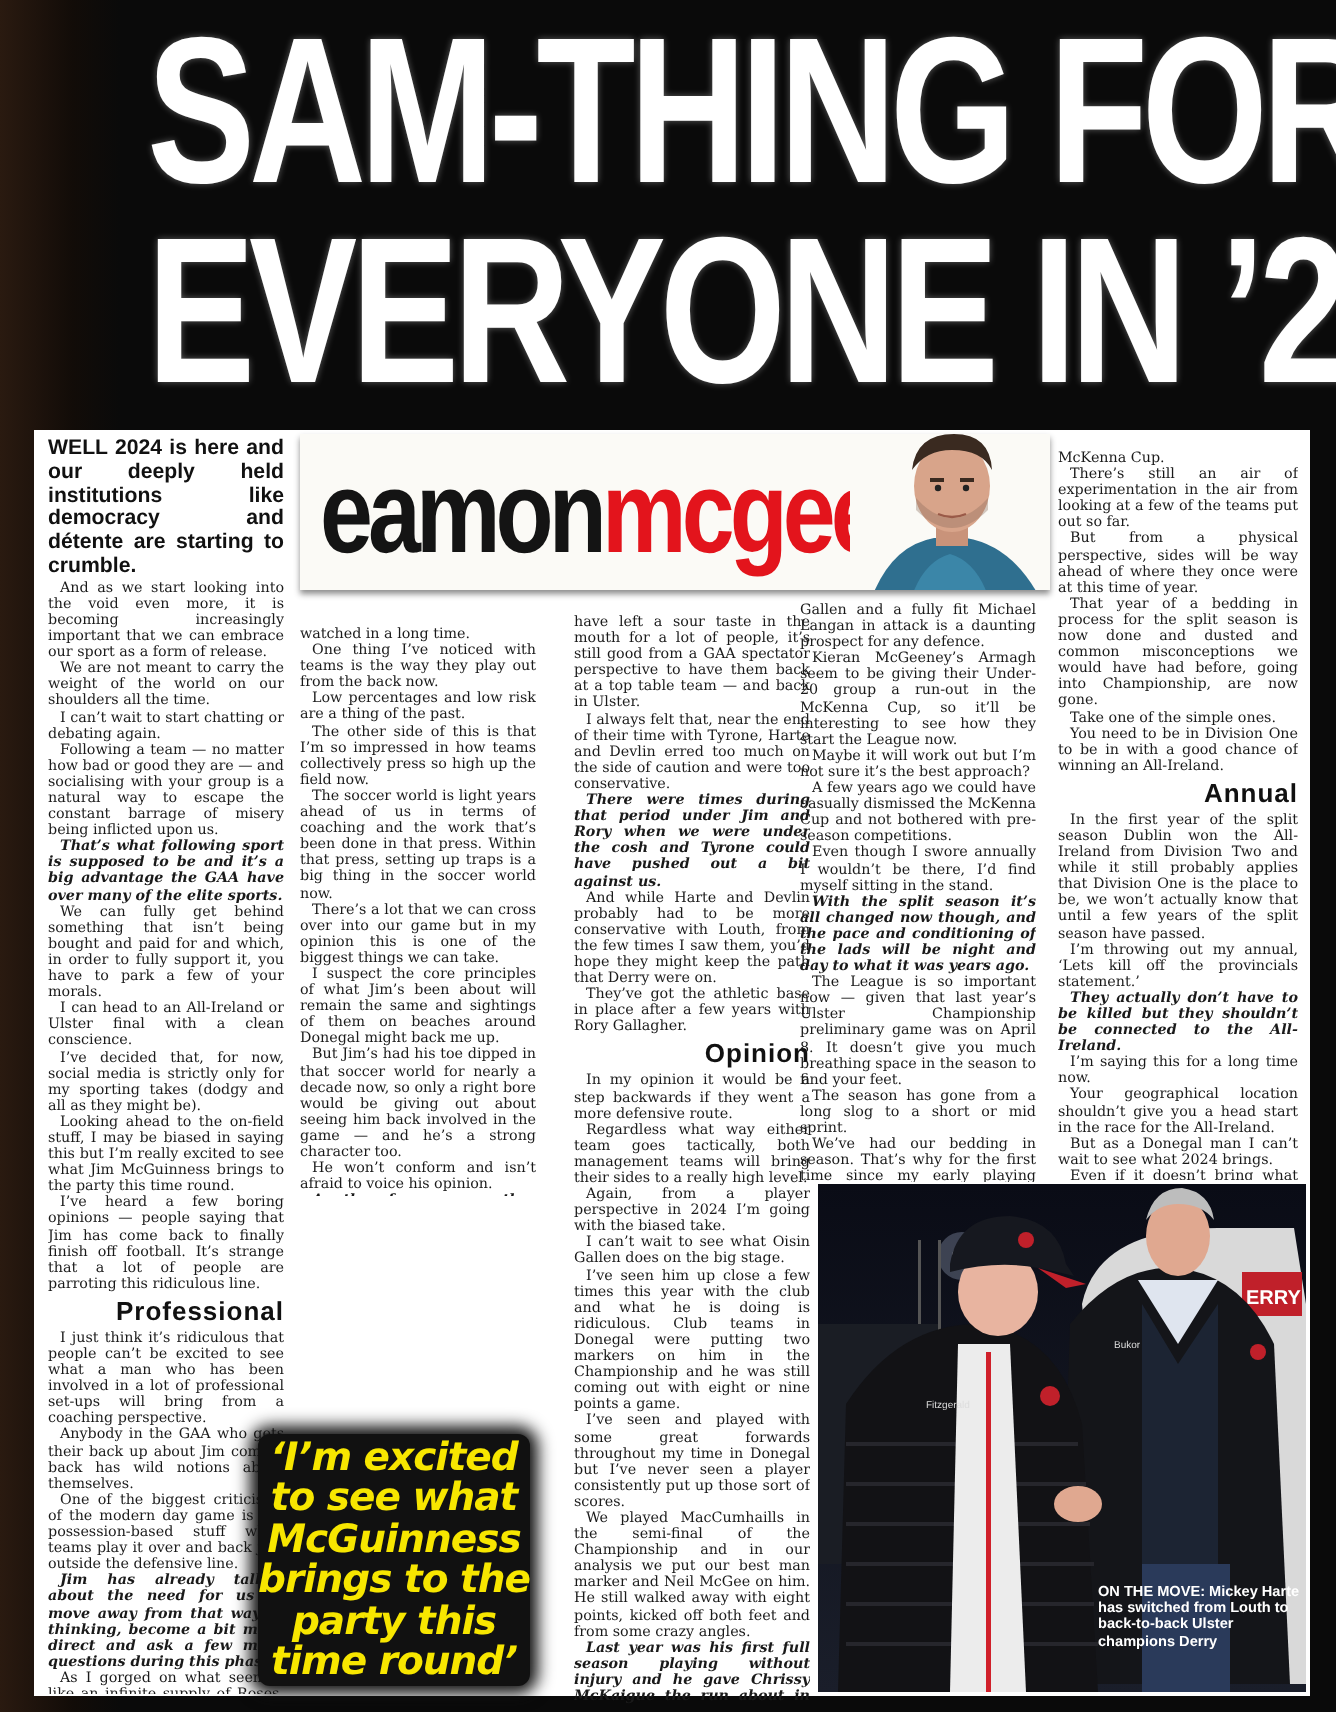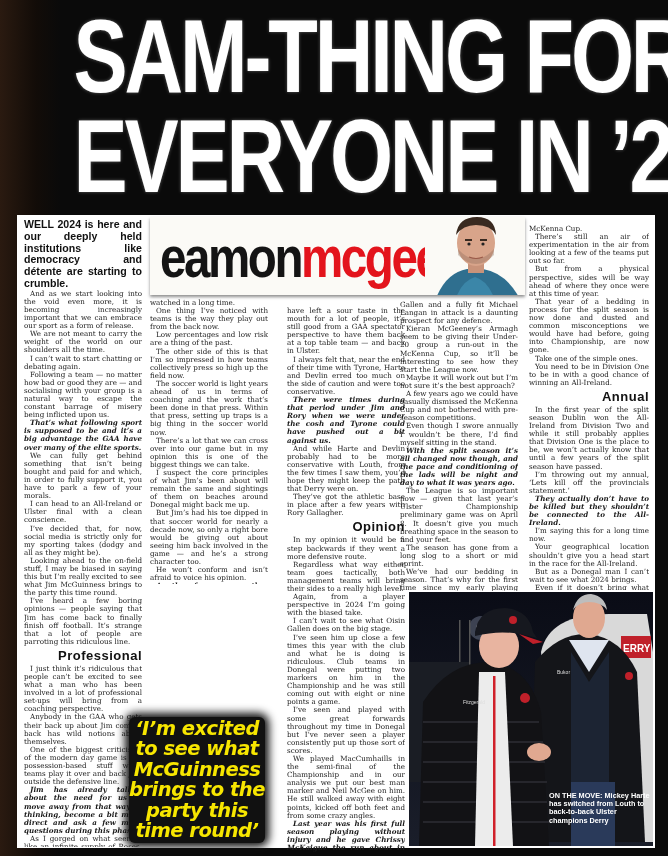--- a/index.html
+++ b/index.html
@@ -131,21 +131,21 @@
       <path d="M31 24 Q33 6 52 6 Q70 6 71 24 Q66 14 51 14 Q38 14 31 24 Z" fill="#3a2a20"></path>
       <rect x="40" y="28" width="7" height="2" fill="#3a2a20"></rect>
       <rect x="55" y="28" width="7" height="2" fill="#3a2a20"></rect>
       <circle cx="44" cy="33" r="1.6" fill="#222"></circle>
       <circle cx="58" cy="33" r="1.6" fill="#222"></circle>
       <path d="M44 46 Q51 49 58 46" stroke="#9a5a48" stroke-width="1.2" fill="none"></path>
       <path d="M33 38 Q51 58 69 38 L69 44 Q51 62 33 44 Z" fill="#8a6a58" opacity="0.35"></path>
     </svg>
   </div>
 
-  <div class="col" id="col1" style="left: 133px; width: 118px; top: 84px; height: 285px; overflow: hidden;">
+  <div class="col" id="col1" style="left: 133px; width: 118px; top: 98px; height: 285px; overflow: hidden;">
     <div>
         <p class="noindent">watched in a long time.</p>
         <p>One thing I’ve noticed with teams is the way they play out from the back now.</p>
         <p>Low percentages and low risk are a thing of the past.</p>
         <p>The other side of this is that I’m so impressed in how teams collectively press so high up the field now.</p>
         <p>The soccer world is light years ahead of us in terms of coaching and the work that’s been done in that press. Within that press, setting up traps is a big thing in the soccer world now.</p>
         <p>There’s a lot that we can cross over into our game but in my opinion this is one of the biggest things we can take.</p>
         <p>I suspect the core principles of what Jim’s been about will remain the same and sightings of them on beaches around Donegal might back me up.</p>
         <p>But Jim’s had his toe dipped in that soccer world for nearly a decade now, so only a right bore would be giving out about seeing him back involved in the game — and he’s a strong character too.</p>
         <p>He won’t conform and isn’t afraid to voice his opinion.</p>

